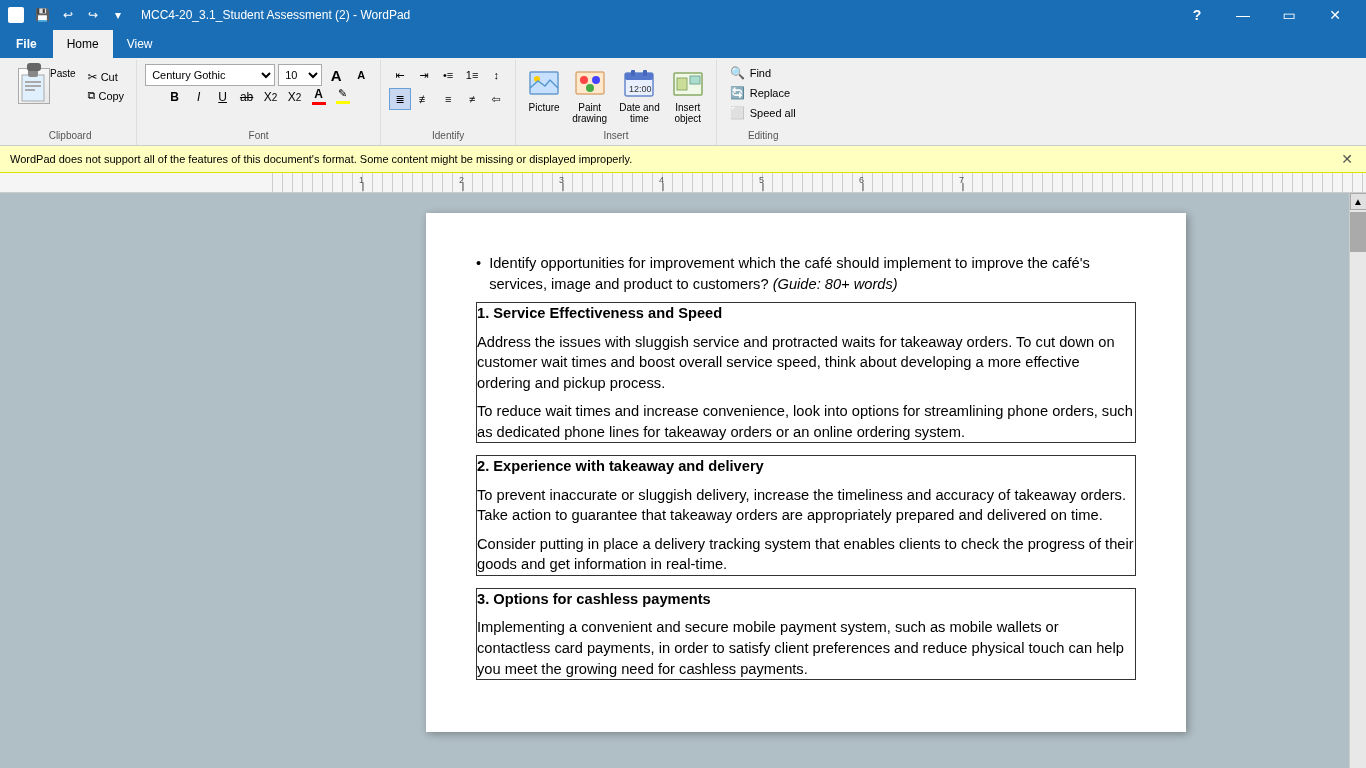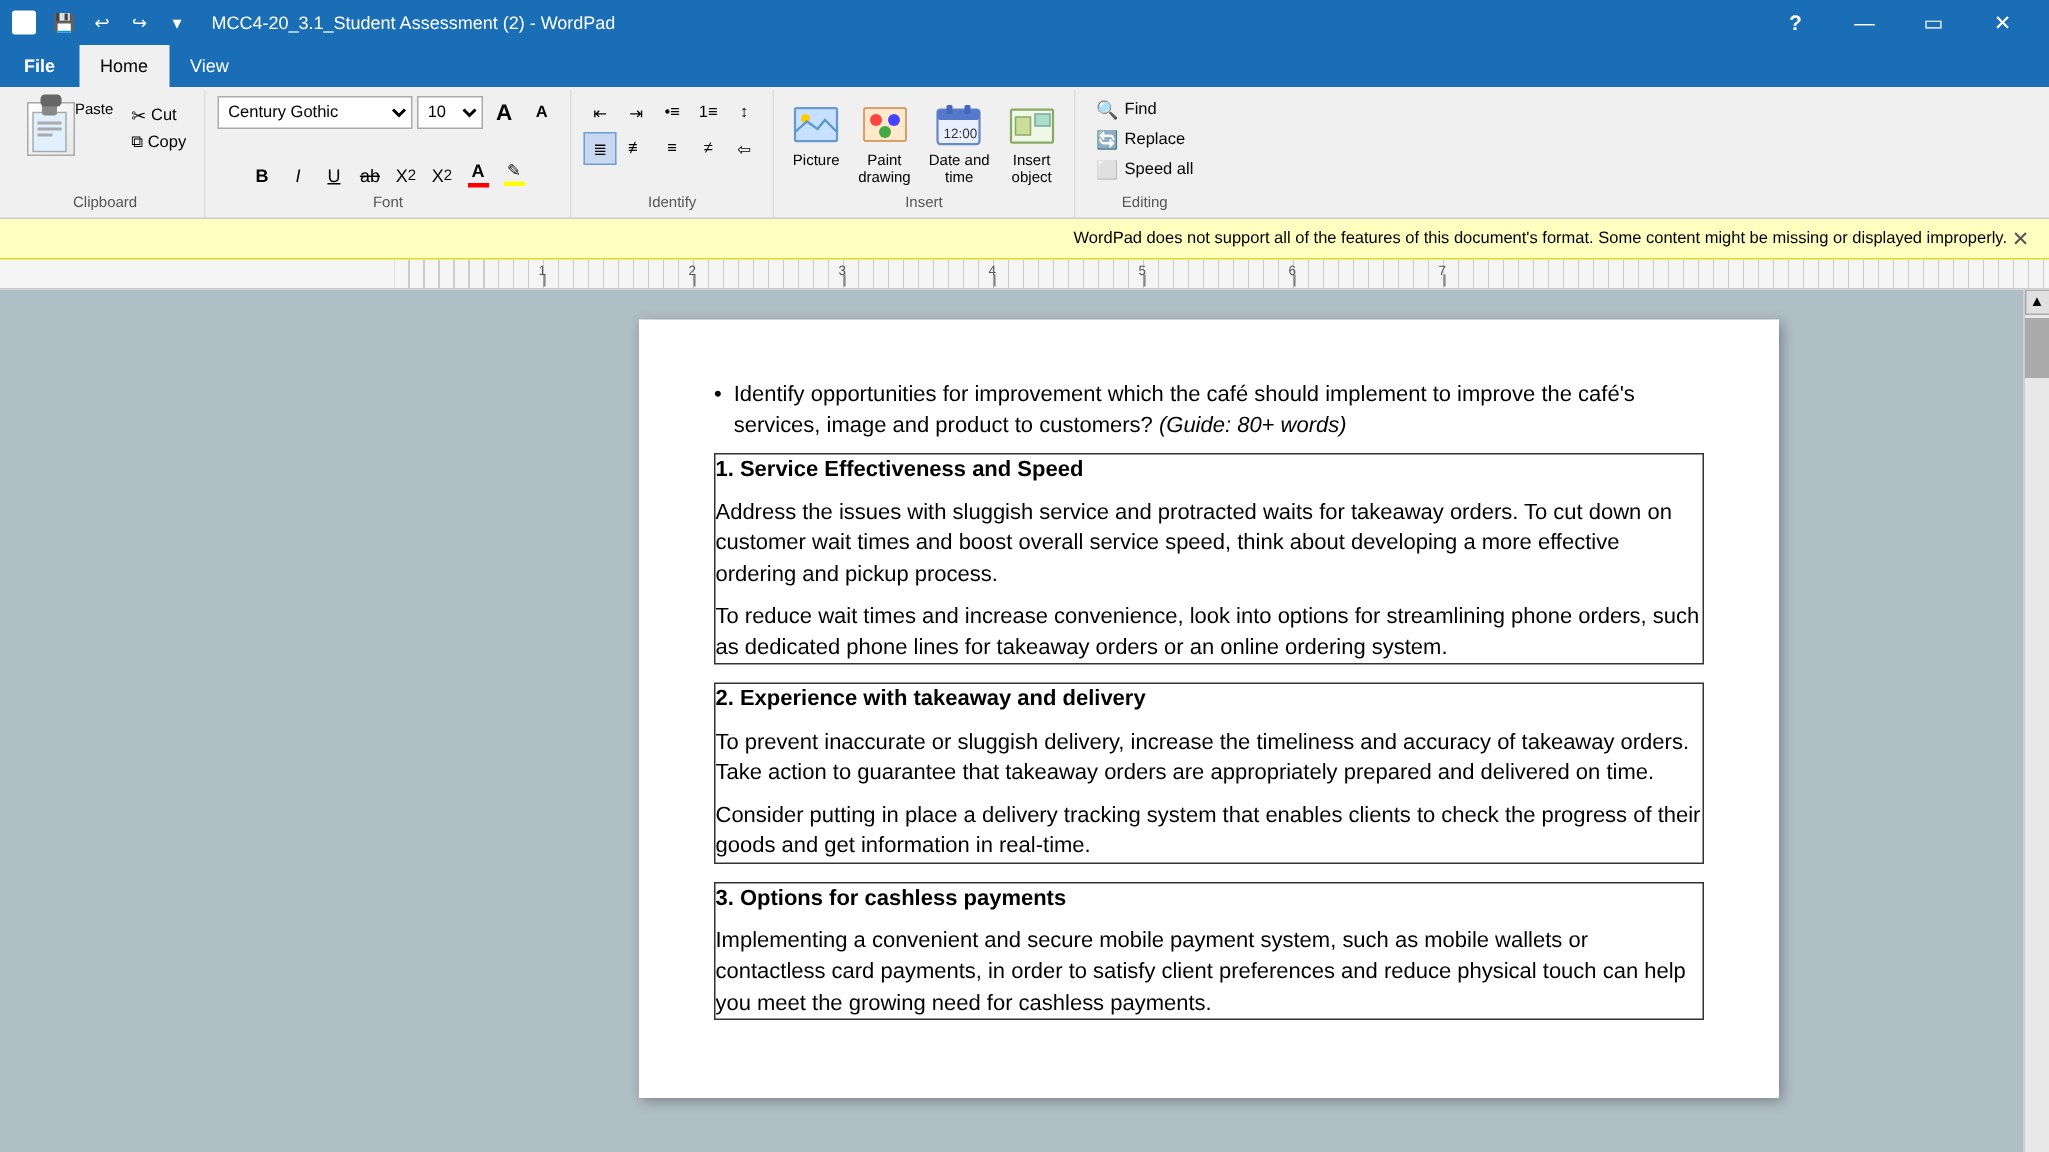--- a/index.html
+++ b/index.html
@@ -103,21 +103,21 @@
       border-radius: 3px;
     }
     .small-btns { display: flex; flex-direction: column; justify-content: flex-start; gap: 1px; padding-top: 4px; }
     .small-btn {
       background: none; border: none; cursor: pointer;
       display: flex; align-items: center; gap: 3px;
       padding: 2px 4px; font-size: 11px; white-space: nowrap;
     }
 
     
-    .font-group .ribbon-group-content { flex-direction: column; gap: 20px; }
+    .font-group .ribbon-group-content { flex-direction: column; gap: 0; }
     .font-row { display: flex; align-items: center; gap: 3px; }
     .font-select {
       width: 130px; height: 22px; font-size: 11px; border: 1px solid #aaa;
       background: white; padding: 0 2px;
     }
     .font-size-select {
       width: 44px; height: 22px; font-size: 11px; border: 1px solid #aaa;
       background: white; padding: 0 2px;
     }
     .icon-btn {
@@ -160,21 +160,21 @@
     .align-btn.active { background: #c8d8f0; border-color: #6a9fd8; }
 
     
     .warning-bar {
       background: #ffffc0;
       border-bottom: 1px solid #e0e000;
       padding: 4px 10px;
       font-size: 11px;
       display: flex;
       align-items: center;
-      justify-content: flex-end;
+      justify-content: space-between;
     }
     .warning-close {
       background: none; border: none; cursor: pointer; font-size: 14px; color: #555;
       width: 18px; height: 18px; display: flex; align-items: center; justify-content: center;
     }
 
     
     .ruler {
       background: #f5f5f5;
       border-bottom: 1px solid #ccc;

